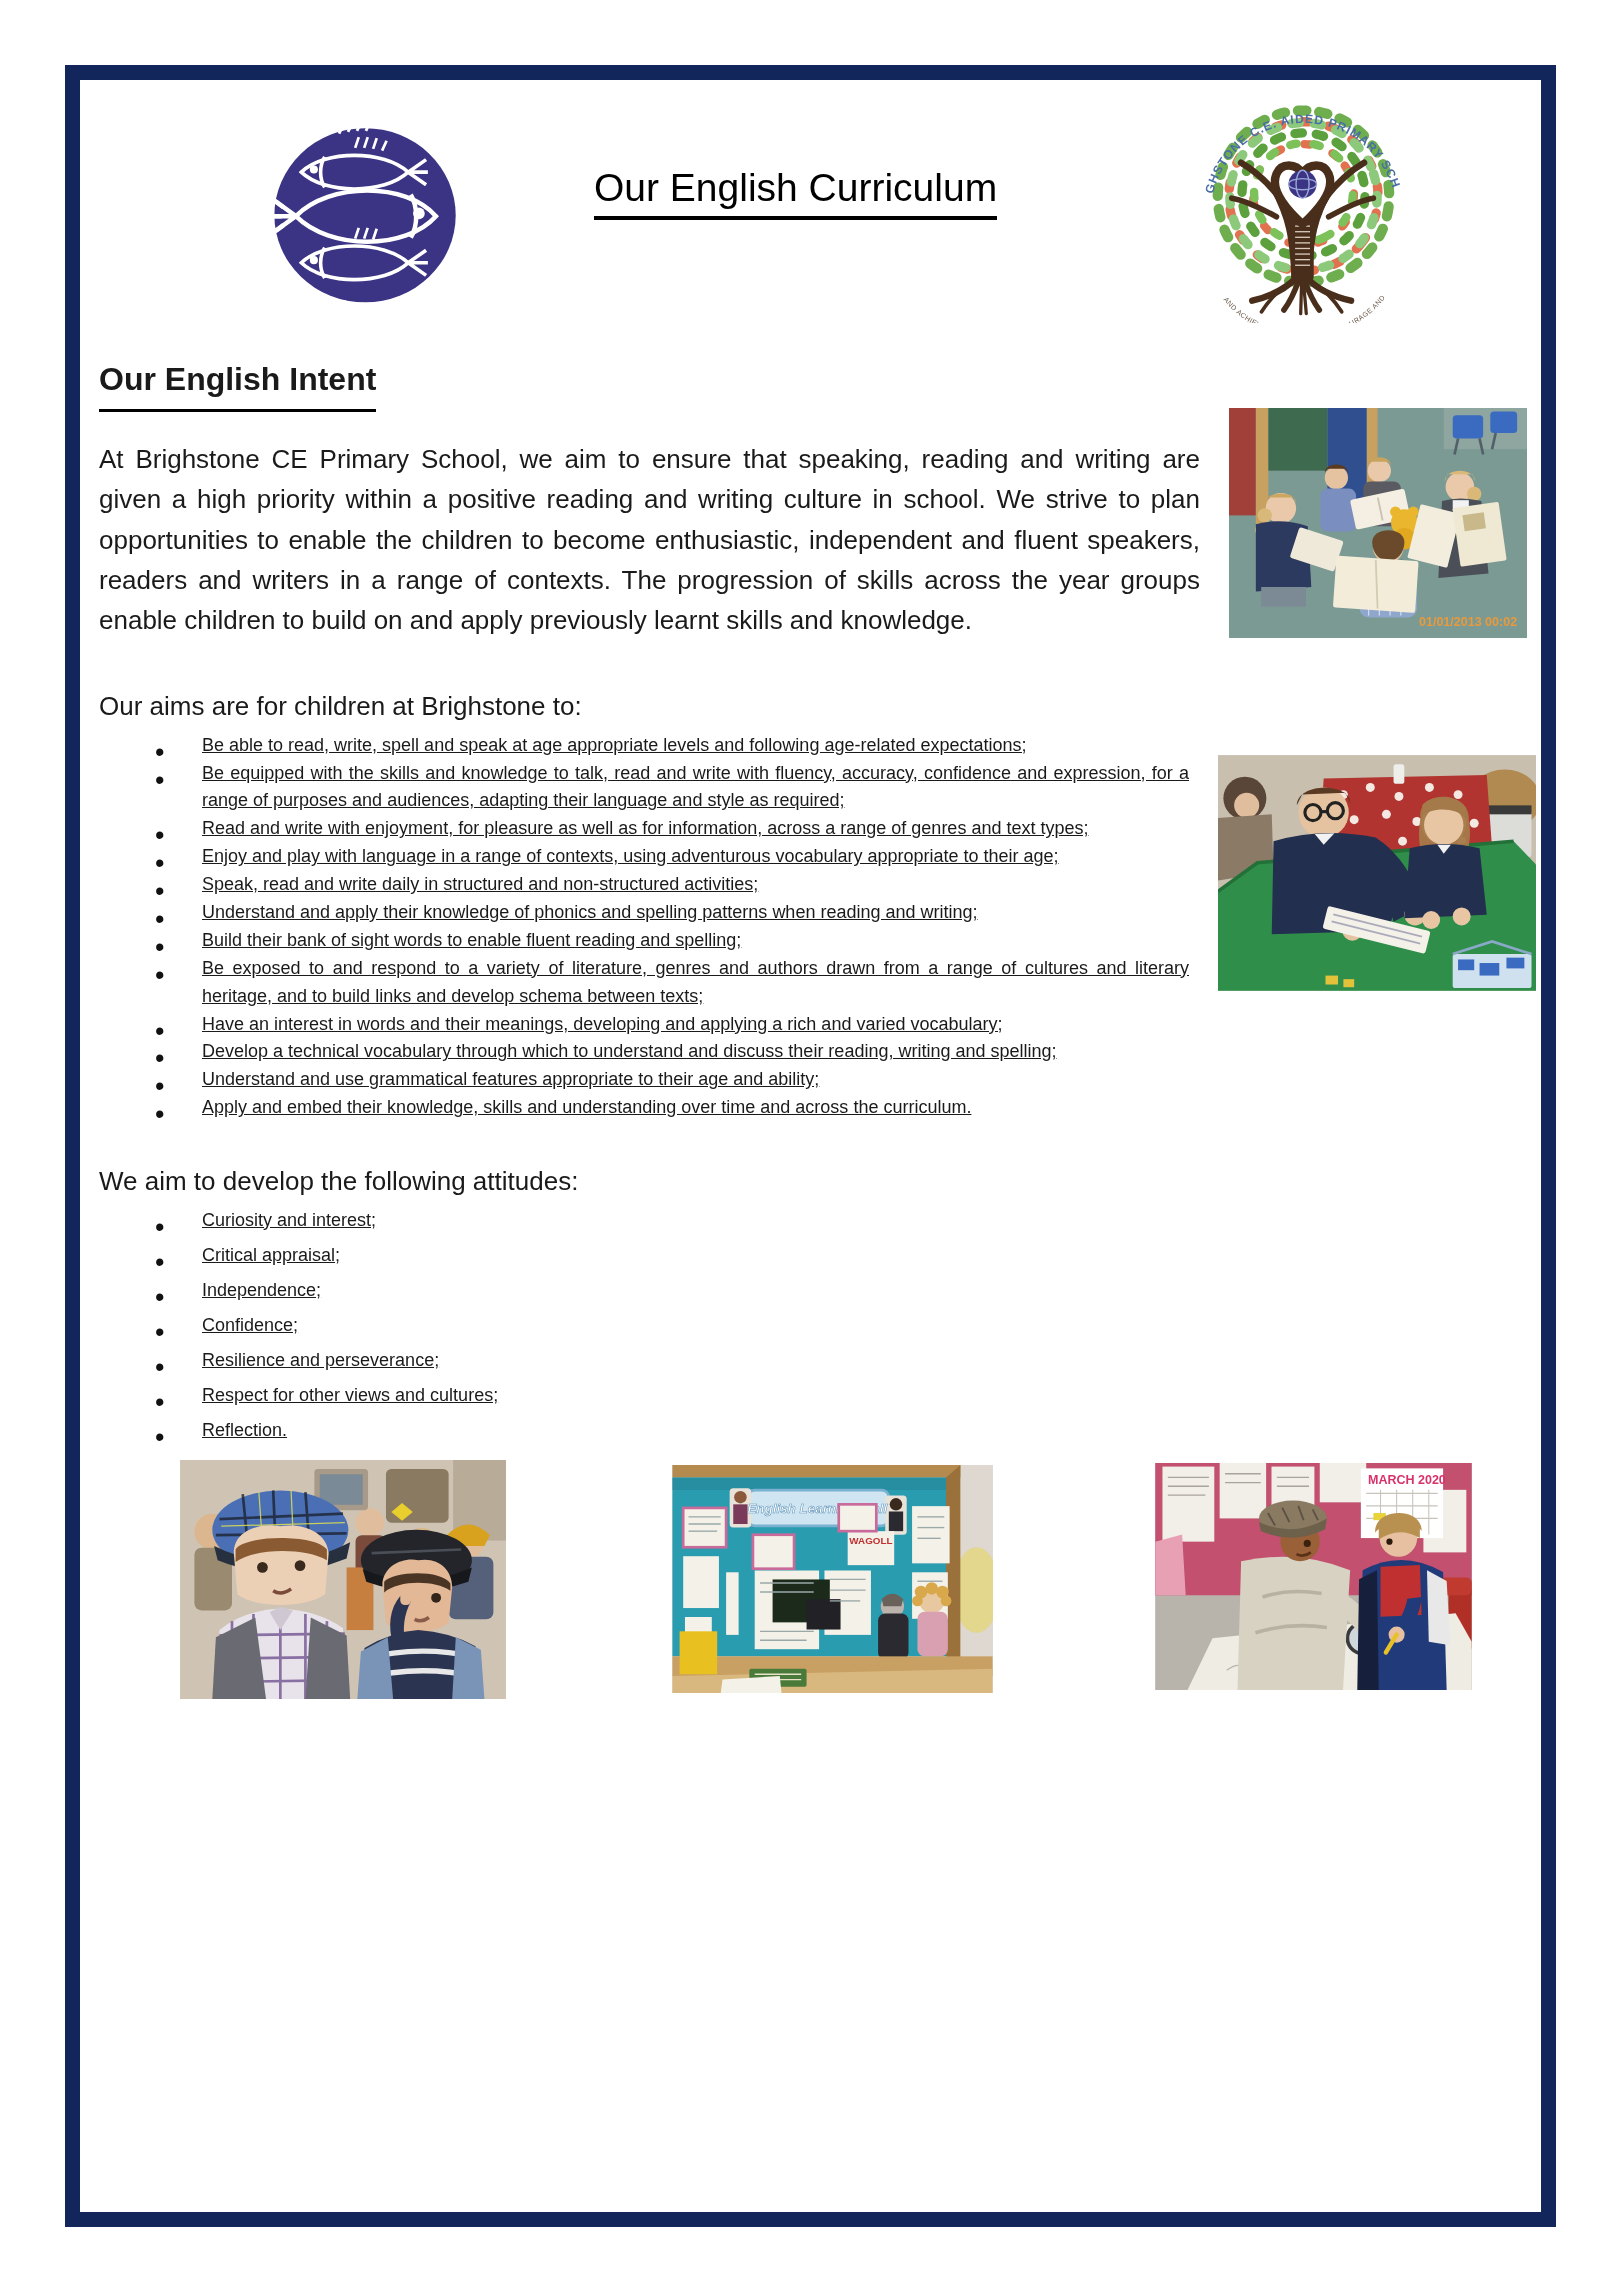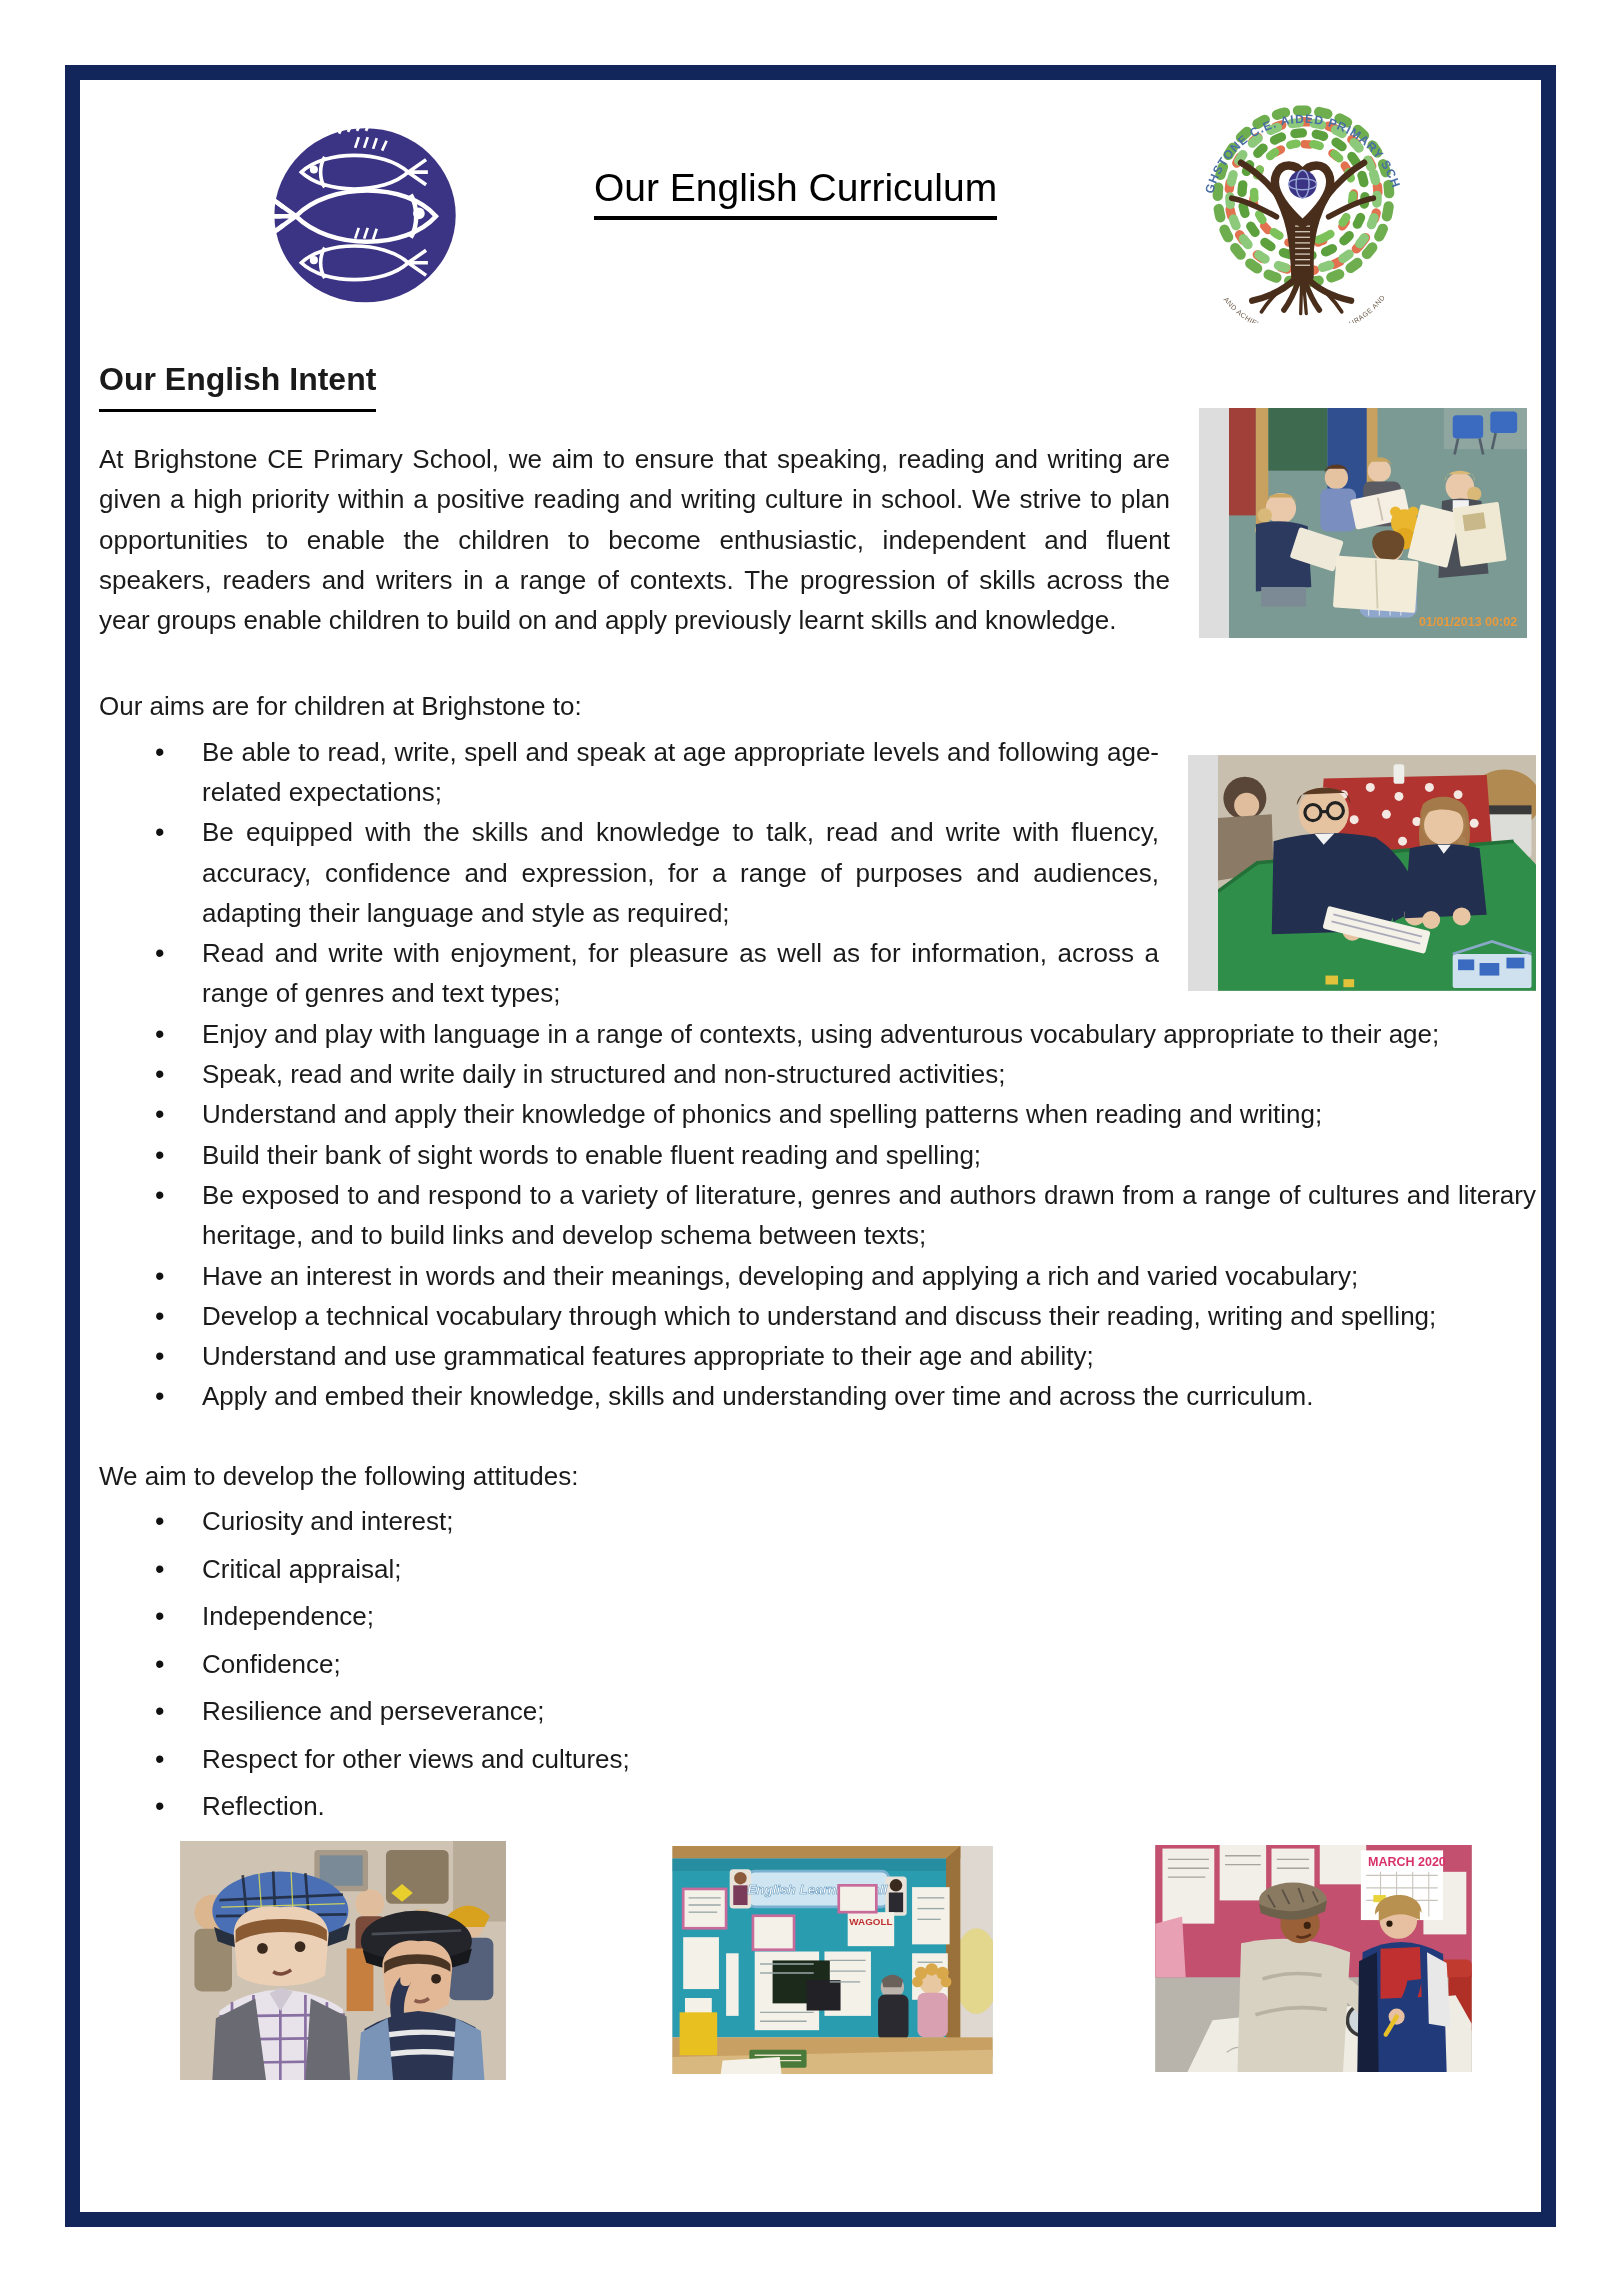--- a/index.html
+++ b/index.html
@@ -28,29 +28,29 @@
     margin:16px 0 0 0;font-size:32px;font-weight:bold;
   }
   .intent-heading span{display:inline-block;border-bottom:3.6px solid #000;padding-bottom:11px;}
   .body-text{font-size:26px;line-height:1.55;text-align:justify;}
   .intro-line{font-size:26px;line-height:1.55;margin:39px 0 0 0;}
   .para-block{margin-top:27px;}
   .para-block p{margin:0;}
   .bullet-list{
     list-style:none;margin:5.4px 0 0 0;padding:0 0 0 103px;
   }
-  .bullet-list li{position:relative;font-size:26px;line-height:1.55;text-align:justify;}
+  .bullet-list li{position:relative;font-size:18px;line-height:1.55;text-align:justify;text-decoration:underline;}
   .bullet-list li::before{
     content:"\2022";position:absolute;left:-47px;top:0;font-size:27px;color:#111;
   }
   .attitude-list li{margin-bottom:7.2px;text-align:left;}
   
   .photo{background:#ddd;overflow:hidden;margin-left:16px;}
   .photo svg{display:block;width:100%;height:100%;}
-  .float-right{float:right;padding-left:30px;}
+  .float-right{float:right;}
   .photo-reading{width:298px;height:230px;margin:-31px 9px 9px 29px;}
   .photo-table{width:318px;height:236px;margin:29px 0 12.5px 29px;}
   .photo-row{position:relative;height:246px;margin-top:14.3px;clear:both;}
   .photo-dressup{position:absolute;left:65px;top:0;width:326px;height:239px;}
   .photo-wall{position:absolute;left:557px;top:5.4px;width:321px;height:228px;}
   .photo-detective{position:absolute;left:1040px;top:3.6px;width:317px;height:227px;}
   .clearfix::after{content:"";display:block;clear:both;}
 </style>
 </head>
 <body>

